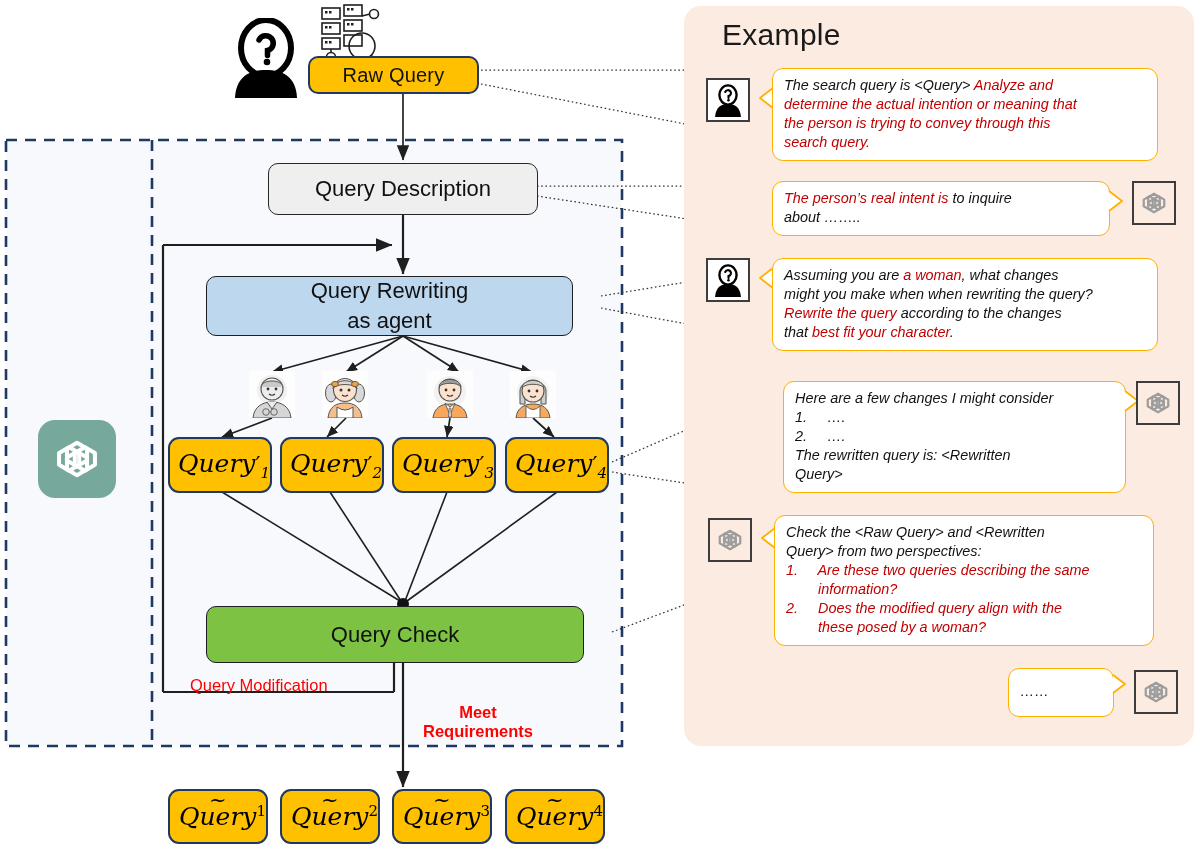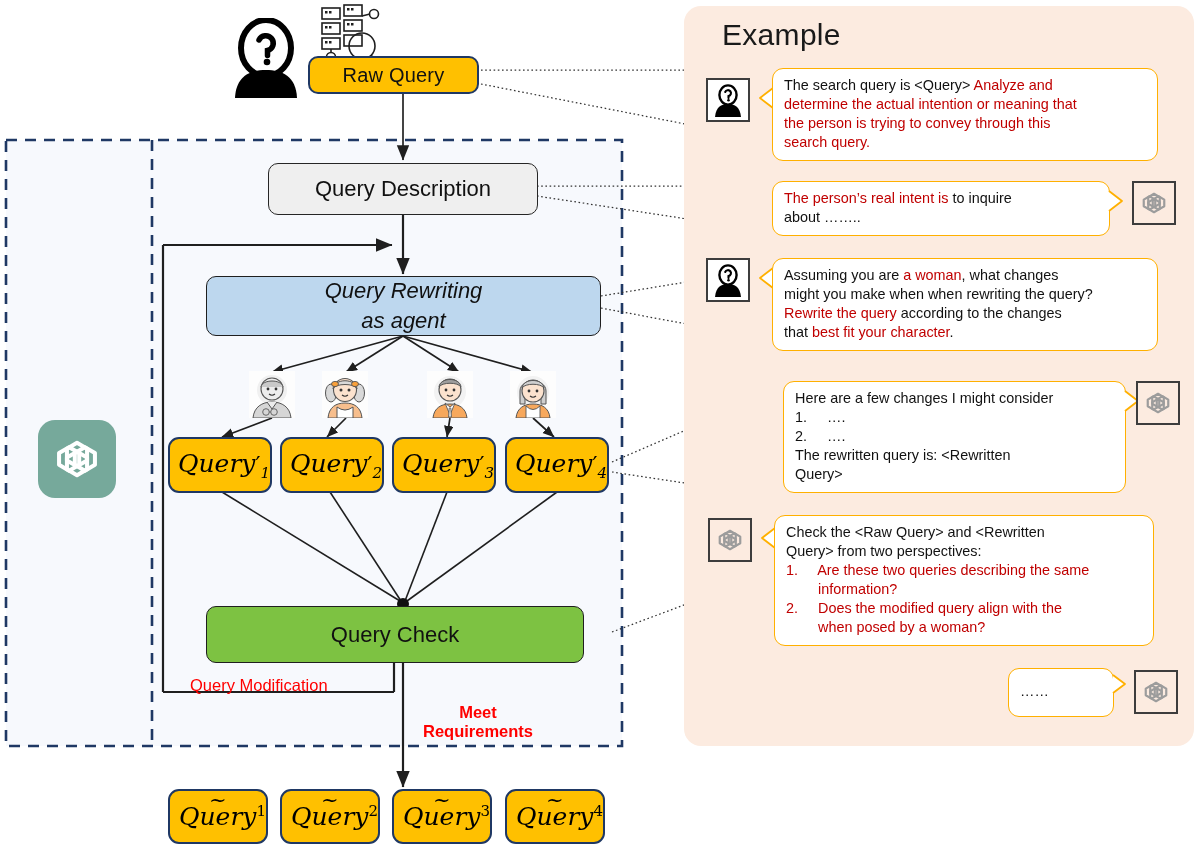--- a/index.html
+++ b/index.html
@@ -67,21 +67,21 @@
     background: #FCEBE0; border-radius: 17px;
   }
   .panel-title {
     position: absolute; left: 722px; top: 18px;
     font-size: 30px; color: #1a1a1a; letter-spacing: .3px;
   }
 
   .bubble {
     position: absolute; background: #ffffff; border: 1.8px solid #FFB000;
     border-radius: 11px; padding: 7px 23px 8px 11px;
-    font-family: "Liberation Sans", sans-serif; 
+    font-family: "Liberation Sans", sans-serif; font-style: italic;
     font-size: 14.4px; line-height: 1.32; color: #111;
   }
   .bubble .r { color: #C00000; }
 
   
   .tail { position: absolute; width: 14px; height: 34px; }
   .tail svg { display: block; }
 
   .sm-icon {
     position: absolute; width: 44px; height: 44px;
@@ -191,21 +191,21 @@
   </div>
 
   <div class="node node-raw" style="left:308px; top:56px; width:171px; height:38px;">
     <span>Raw Query</span>
   </div>
 
   <div class="node node-desc" style="left:268px; top:163px; width:270px; height:52px;">
     <span>Query Description</span>
   </div>
 
-  <div class="node node-rew" style="left:206px; top:276px; width:395px; height:60px;font-style:italic;">
+  <div class="node node-rew" style="left:206px; top:276px; width:367px; height:60px;">
     <span>Query Rewriting</span>
     <span>as agent</span>
   </div>
 
   <div class="node node-chk" style="left:206px; top:606px; width:378px; height:57px;">
     <span>Query Check</span>
   </div>
 
   <div class="avatar" style="left:249px; top:371px;">
     <svg viewBox="0 0 46 47">
@@ -409,21 +409,21 @@
     <svg width="16" height="38" viewBox="0 0 16 38">
         <path d="M15,2 L2,12 L15,22" fill="#fff" stroke="#FFB000" stroke-width="1.8" stroke-linejoin="round"></path>
       </svg>
   </div>
   <div class="bubble ind" style="left:774px; top:515px; width:380px;">
     <div>Check the &lt;Raw Query&gt; and &lt;Rewritten</div>
     <div>Query&gt; from two perspectives:</div>
     <div class="r" style="white-space:pre">1.     Are these two queries describing the same</div>
     <div class="r" style="white-space:pre">        information?</div>
     <div class="r" style="white-space:pre">2.     Does the modified query align with the</div>
-    <div class="r" style="white-space:pre">        when posed by a woman?</div>
+    <div class="r" style="white-space:pre">        these posed by a woman?</div>
   </div>
 
   <div class="bubble" style="left:1008px; top:668px; width:106px; height:49px; display:flex; align-items:center;">
     <span>……</span>
   </div>
   <div class="tail" style="left:1112px; top:673px;">
     <svg width="16" height="38" viewBox="0 0 16 38">
         <path d="M1,2 L13,11 L1,20" fill="#fff" stroke="#FFB000" stroke-width="1.8" stroke-linejoin="round"></path>
       </svg>
   </div>

